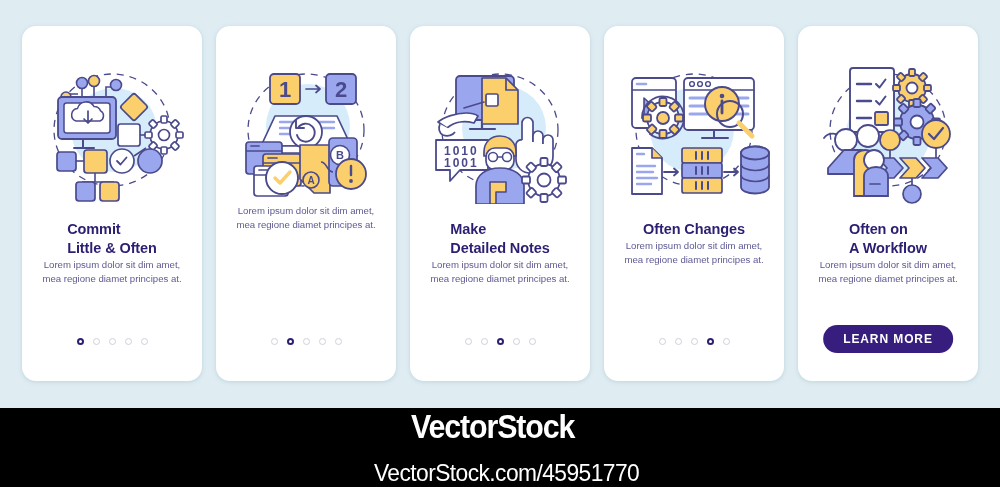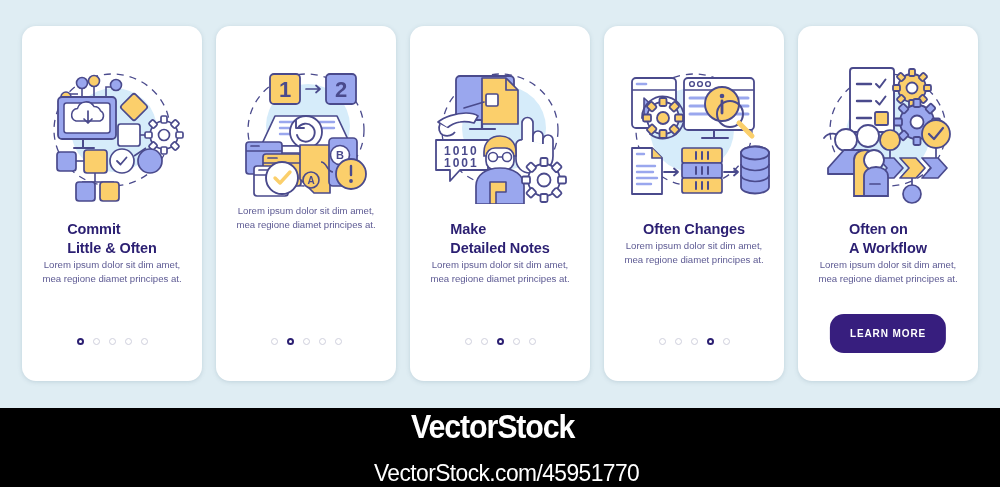--- a/index.html
+++ b/index.html
@@ -78,22 +78,22 @@
   }
   .cta {
     position: absolute;
     bottom: 28px;
     left: 50%;
     transform: translateX(-50%);
     background: #371e7e;
     color: #ffffff;
     border: none;
     border-radius: 14px;
-    padding: 14px 20px;
-    font-size: 10px;
+    padding: 7px 20px;
+    font-size: 12px;
     font-weight: bold;
     letter-spacing: 0.9px;
     font-family: "Liberation Sans", sans-serif;
     cursor: pointer;
     white-space: nowrap;
   }
   #footer {
     position: absolute;
     left: 0; top: 408px;
     width: 1000px; height: 79px;

